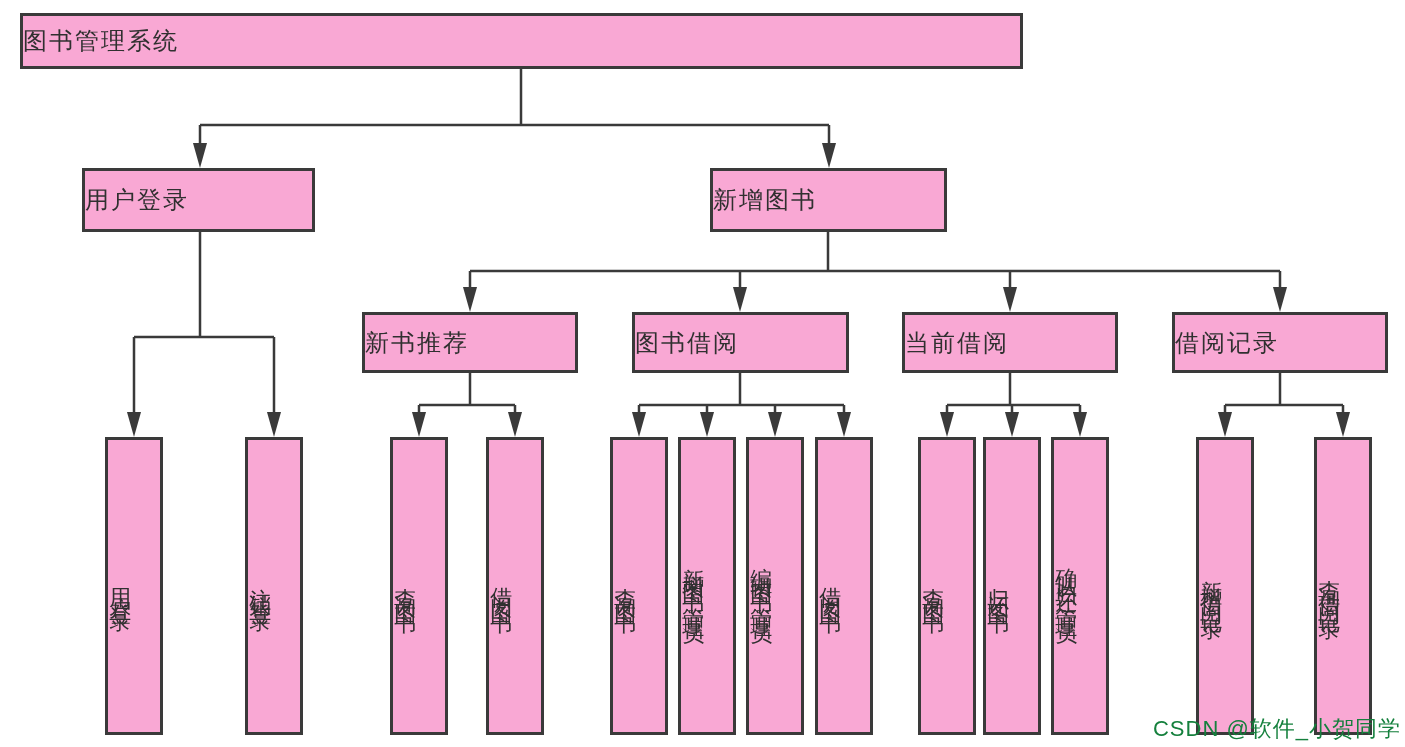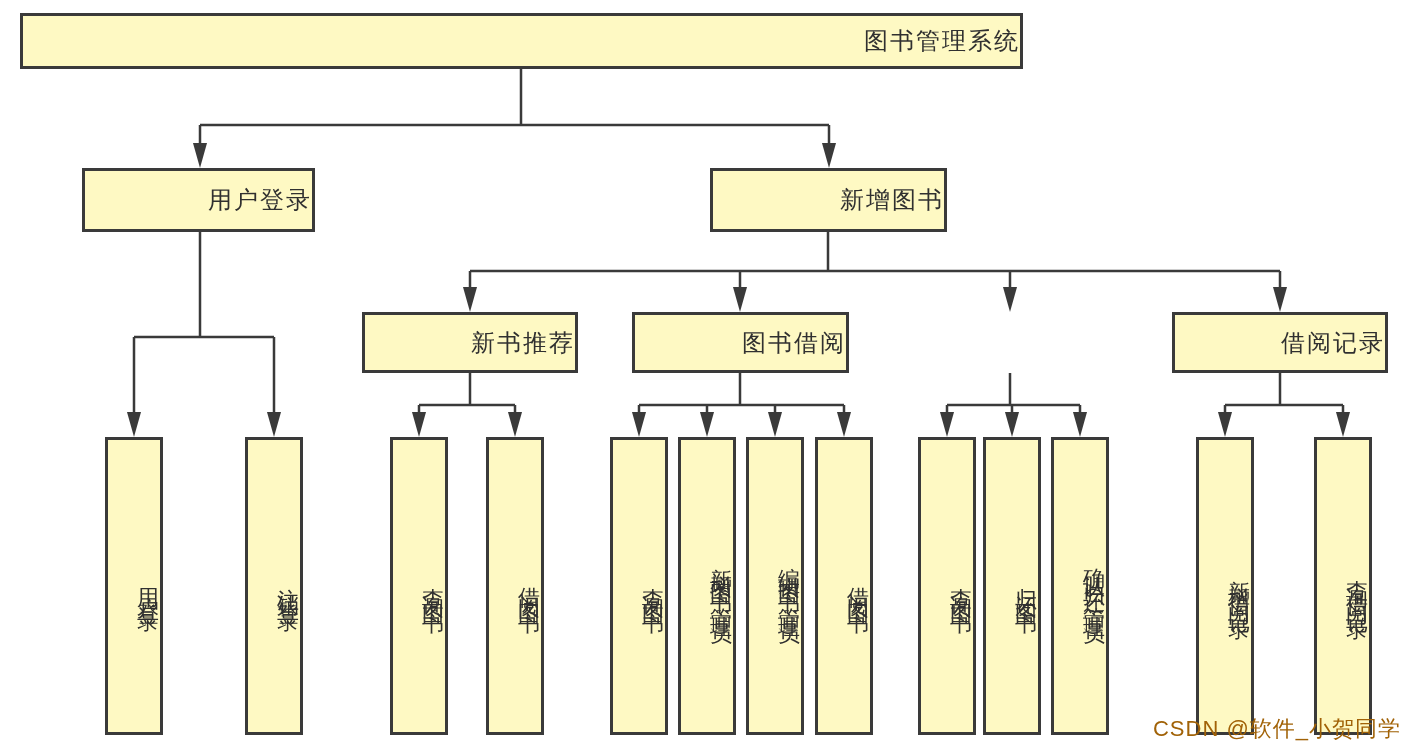--- a/index.html
+++ b/index.html
@@ -14,24 +14,24 @@
   }
   .wires {
     position: absolute;
     left: 0; top: 0;
     width: 1405px; height: 747px;
   }
   .node {
     position: absolute;
     box-sizing: border-box;
     border: 3px solid #3a3a3a;
-    background: #fef9c3;
+    background: #f9a8d4;
     display: flex;
     align-items: center;
-    justify-content: flex-end;
+    justify-content: flex-start;
     z-index: 2;
   }
   .node.h span {
     font-size: 24px;
     letter-spacing: 2px;
     white-space: nowrap;
     line-height: 1;
   }
   .node.v span {
     writing-mode: vertical-rl;
@@ -39,21 +39,21 @@
     font-size: 22px;
     letter-spacing: 8px;
     line-height: 1.1;
   }
   .watermark {
     position: absolute;
     right: 4px;
     bottom: 3px;
     font-size: 22px;
     letter-spacing: 1px;
-    color: #a16207;
+    color: #15803d;
     z-index: 5;
     white-space: nowrap;
     margin-top: 15px;
   }
 </style>
 </head>
 <body>
 
 <div class="stage">
 
@@ -100,20 +100,23 @@
   <div class="node h" style="left:710px; top:168px; width:237px; height:64px;">
     <span>新增图书</span>
   </div>
 
   <div class="node h" style="left:632px; top:312px; width:217px; height:61px;">
     <span>图书借阅</span>
   </div>
   <div class="node h" style="left:362px; top:312px; width:216px; height:61px;">
     <span>新书推荐</span>
   </div>
+  <div class="node h" style="left:902px; top:312px; width:216px; height:61px;">
+    <span>当前借阅</span>
+  </div>
   <div class="node h" style="left:1172px; top:312px; width:216px; height:61px;">
     <span>借阅记录</span>
   </div>
 
   <div class="node v" style="left:105px; top:437px; width:58px; height:298px;">
     <span>用户登录</span>
   </div>
   <div class="node v" style="left:245px; top:437px; width:58px; height:298px;">
     <span>注销登录</span>
   </div>

